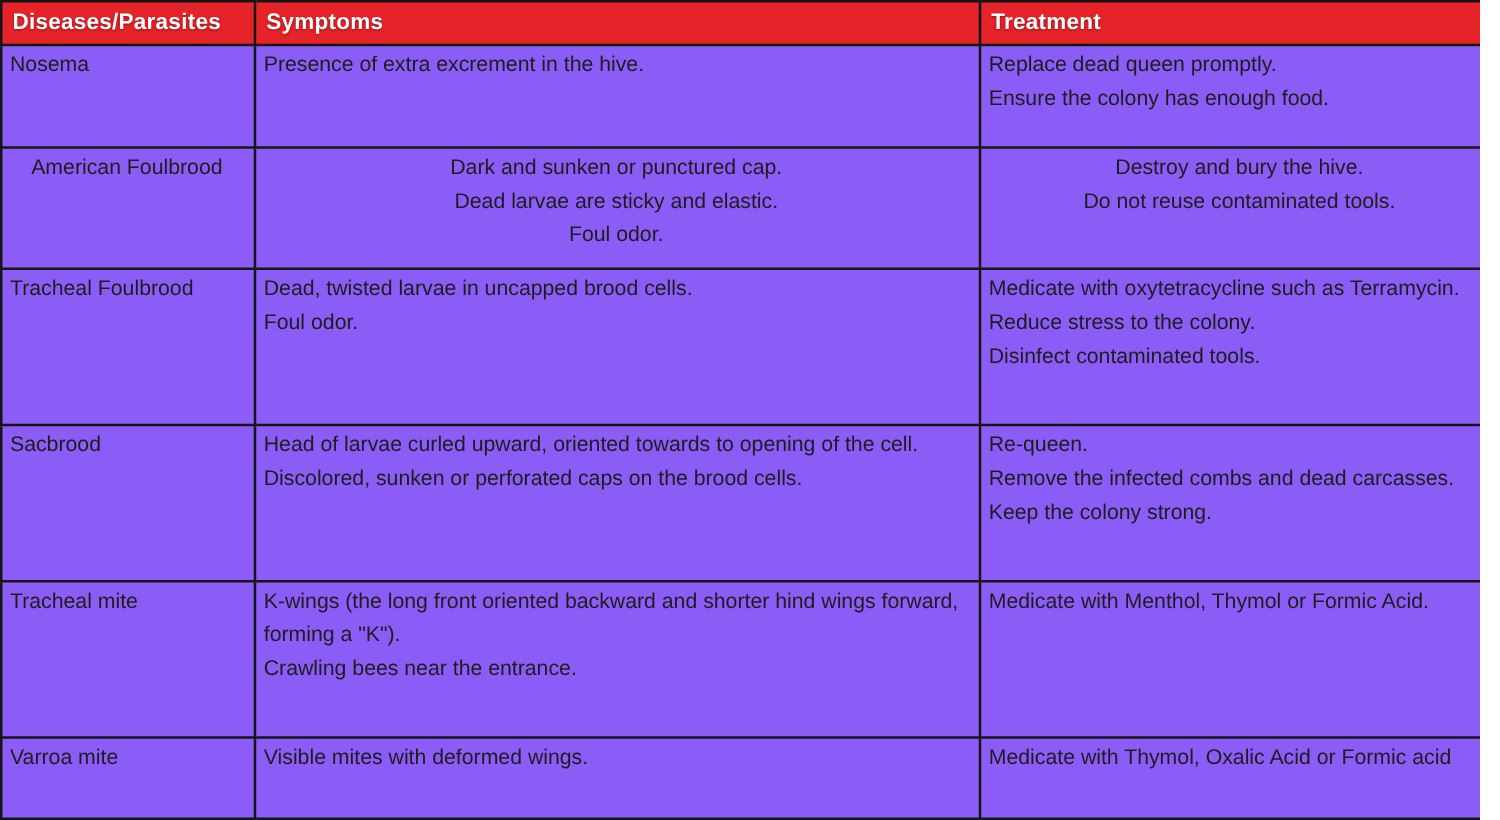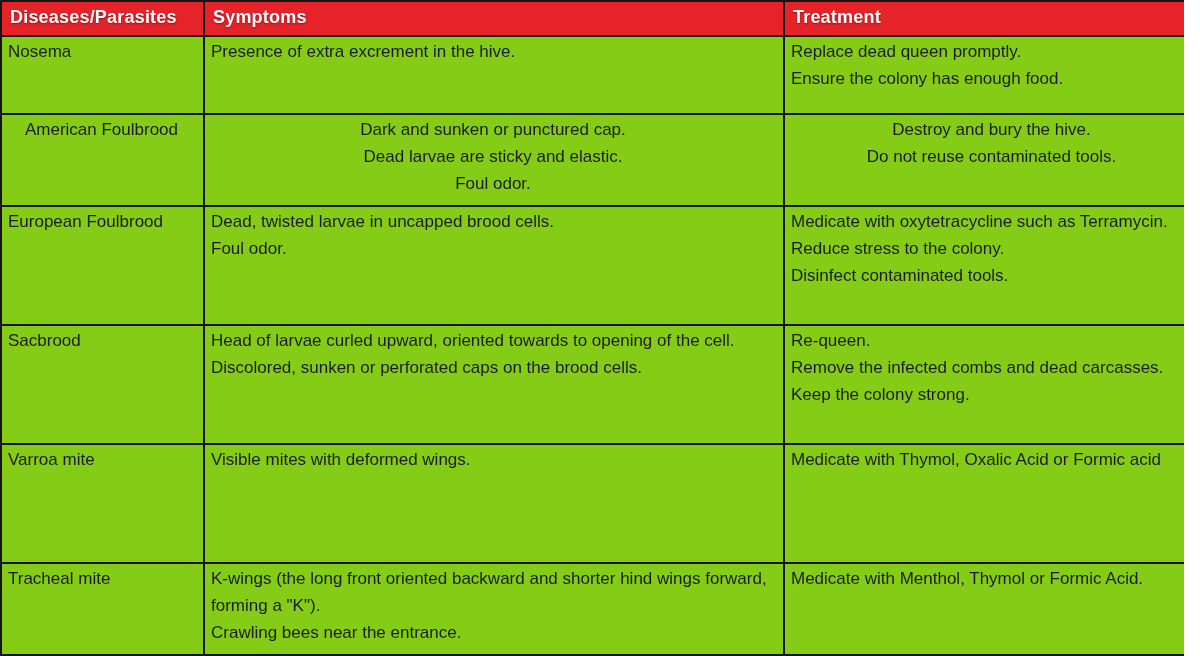--- a/index.html
+++ b/index.html
@@ -34,21 +34,21 @@
     color: #ffffff;
     font-size: 18px;
     font-weight: bold;
     text-align: left;
     vertical-align: middle;
     padding: 0 8px 2px 8px;
     letter-spacing: 0.2px;
     text-shadow: 0 1px 2px rgba(105, 8, 12, 0.65);
   }
   tbody td {
-    background: #84cc16;
+    background: #8b5cf6;
     color: #1d1d1d;
     font-size: 17px;
     line-height: 27px;
     vertical-align: top;
     padding: 1px 8px 0 6px;
   }
   tbody tr:nth-child(1) { height: 71px; }
   tbody tr:nth-child(2) { height: 84px; text-align: center; }
   tbody tr:nth-child(3) { height: 109px; }
   tbody tr:nth-child(4) { height: 108px; }
@@ -93,21 +93,21 @@
             <div class="line">Dead larvae are sticky and elastic.</div>
             <div class="line">Foul odor.</div>
           </td>
     <td class="treatment">
             <div class="line">Destroy and bury the hive.</div>
             <div class="line">Do not reuse contaminated tools.</div>
           </td>
   </tr>
 
   <tr>
-    <td class="disease">European Foulbrood</td>
+    <td class="disease">Tracheal Foulbrood</td>
     <td class="symptoms">
             <div class="line">Dead, twisted larvae in uncapped brood cells.</div>
             <div class="line">Foul odor.</div>
           </td>
     <td class="treatment">
             <div class="line">Medicate with oxytetracycline such as Terramycin.</div>
             <div class="line">Reduce stress to the colony.</div>
             <div class="line">Disinfect contaminated tools.</div>
           </td>
   </tr>
@@ -120,34 +120,34 @@
             <div class="line">Discolored, sunken or perforated caps on the brood cells.</div>
           </td>
     <td class="treatment">
             <div class="line">Re-queen.</div>
             <div class="line">Remove the infected combs and dead carcasses.</div>
             <div class="line">Keep the colony strong.</div>
           </td>
   </tr>
 
   <tr>
-    <td class="disease">Varroa mite</td>
-    <td class="symptoms">
-            <div class="line">Visible mites with deformed wings.</div>
-          </td>
-    <td class="treatment">
-            <div class="line">Medicate with Thymol, Oxalic Acid or Formic acid</div>
-          </td>
-  </tr>
-
-  <tr>
     <td class="disease">Tracheal mite</td>
     <td class="symptoms">
             <div class="line">K-wings (the long front oriented backward and shorter hind wings forward, forming a "K").</div>
             <div class="line">Crawling bees near the entrance.</div>
           </td>
     <td class="treatment">
             <div class="line">Medicate with Menthol, Thymol or Formic Acid.</div>
           </td>
   </tr>
+
+  <tr>
+    <td class="disease">Varroa mite</td>
+    <td class="symptoms">
+            <div class="line">Visible mites with deformed wings.</div>
+          </td>
+    <td class="treatment">
+            <div class="line">Medicate with Thymol, Oxalic Acid or Formic acid</div>
+          </td>
+  </tr>
 </tbody>
   </table>
 </div>
 
 </body></html>

